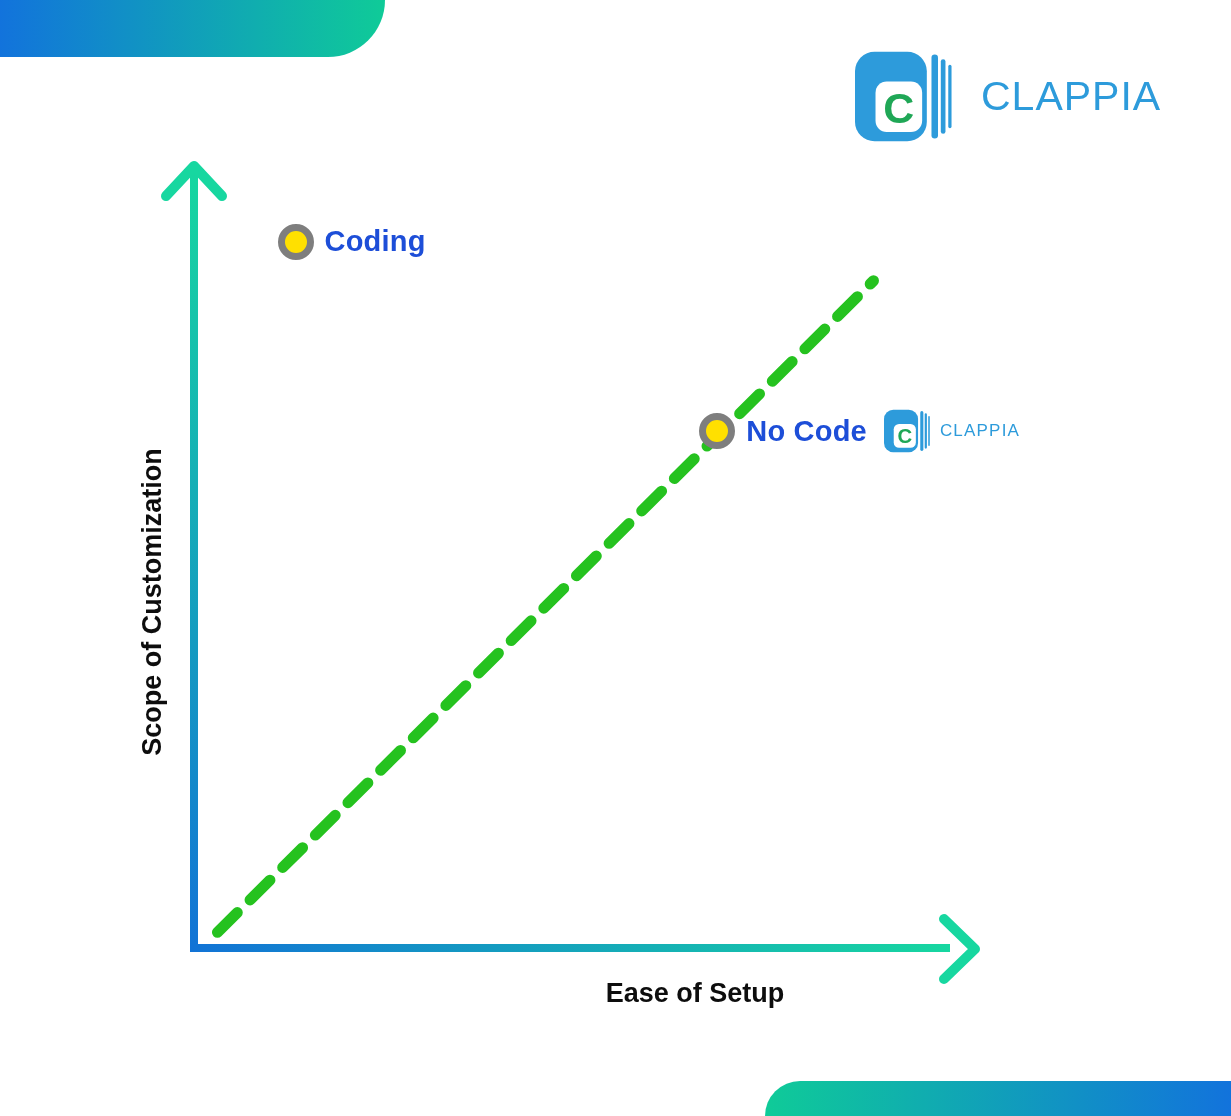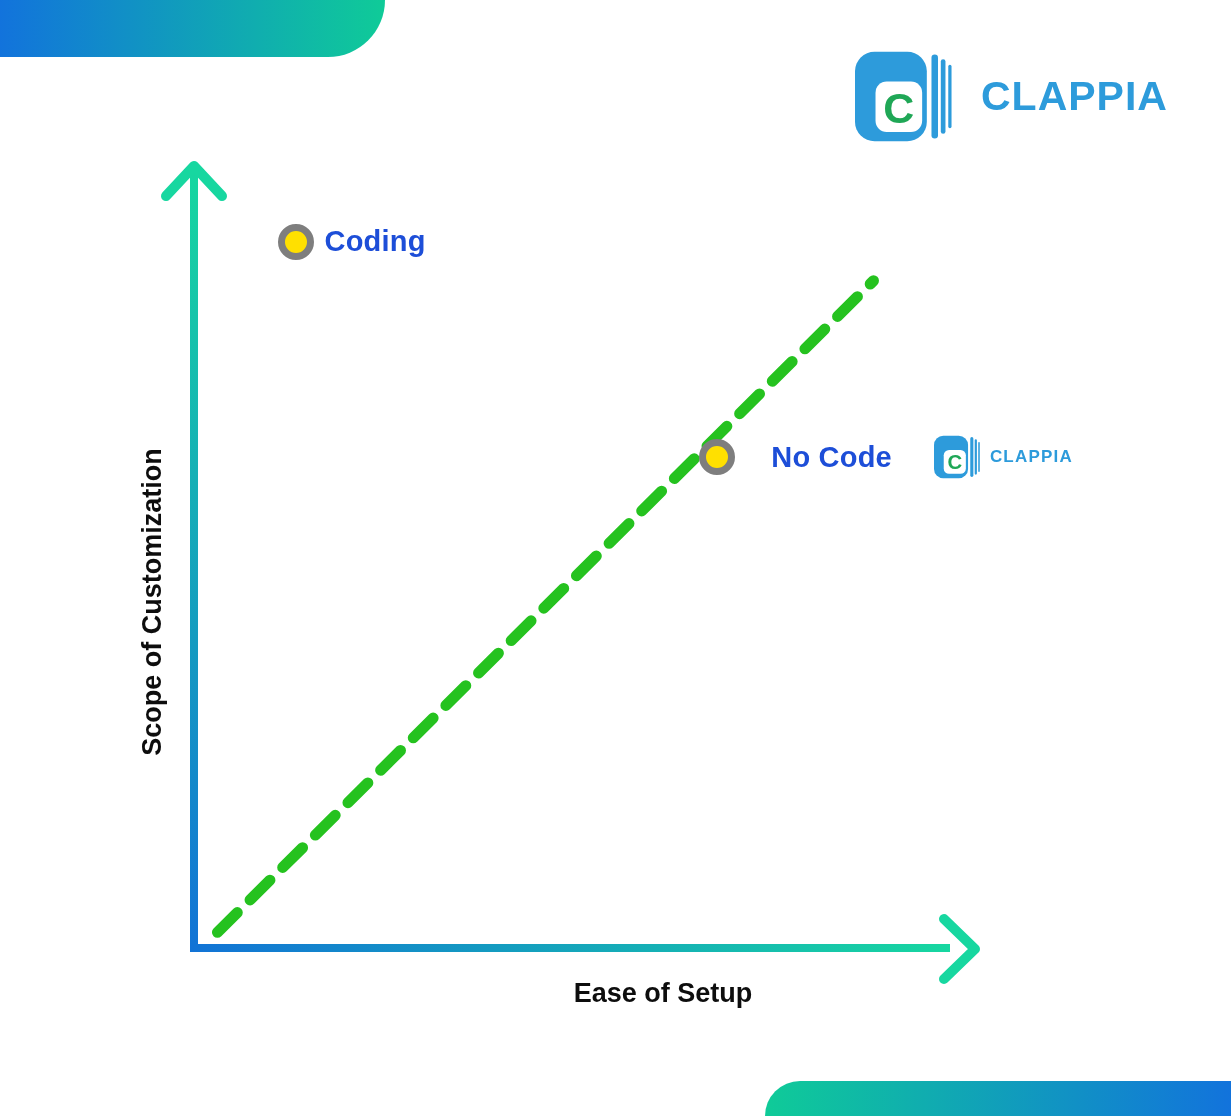--- a/index.html
+++ b/index.html
@@ -22,33 +22,33 @@
     left:765px;top:1081px;width:466px;height:35px;
     background:linear-gradient(90deg,var(--decor-green),var(--decor-blue));
     border-radius:40px 0 0 0;
   }
   
   .brand{display:flex;align-items:center;}
   .brand-lg{position:absolute;left:855px;top:50px;gap:29px;}
   .logo-slot{display:inline-block;line-height:0;}
   .logo-slot-header{width:97px;height:93px;}
   .logo-slot svg{width:100%;height:100%;}
-  .brand-word{color:var(--brand-blue);font-weight:bold;}
+  .brand-word{color:var(--brand-blue);font-weight:normal;}
   .brand-word-lg{font-size:41px;letter-spacing:1px;}
   .brand-sm{gap:10px;margin-left:17px;}
   .brand-sm .logo-slot{width:46px;height:44px;}
   .brand-word-sm{font-size:17px;letter-spacing:1.2px;}
   
   #chart-svg{position:absolute;left:0;top:0;}
   
   .axis-label{
     position:absolute;font-size:27px;font-weight:bold;color:#0d0d0d;white-space:nowrap;
   }
   .ylabel{left:152px;top:602px;transform:translate(-50%,-50%) rotate(-90deg);}
-  .xlabel{left:663px;top:978px;transform:translateX(-50%);}
+  .xlabel{left:695px;top:978px;transform:translateX(-50%);}
   
   #points-layer{position:absolute;left:0;top:0;width:100%;height:100%;pointer-events:none;}
   .point-row{
     position:absolute;display:flex;align-items:center;
     transform:translateY(-50%);white-space:nowrap;
   }
   .marker{
     width:36px;height:36px;border-radius:50%;flex:0 0 auto;
     border:7px solid var(--marker-ring);
     background:var(--marker-fill);
@@ -99,21 +99,21 @@
   </svg>
 
   <div class="axis-label ylabel">Scope of Customization</div>
   <div class="axis-label xlabel">Ease of Setup</div>
 
   <div id="points-layer">
       <div class="point-row" style="left: 277.53px; top: 241.5px;">
         <span class="marker"></span>
         <span class="point-label">Coding</span>
       </div>
-      <div class="point-row" style="left: 699.27px; top: 457px; gap: 25px;">
+      <div class="point-row" style="left: 699.27px; top: 431px;">
         <span class="marker"></span>
         <span class="point-label">No Code</span>
         <span class="brand brand-sm">
           <span class="logo-slot">
   <svg viewBox="0 0 104 96" xmlns="http://www.w3.org/2000/svg">
     <rect x="0" y="0" width="77" height="96" rx="21" fill="var(--brand-blue)"></rect>
     <rect x="82" y="3" width="7" height="90" rx="3.5" fill="var(--brand-blue)"></rect>
     <rect x="92" y="8" width="5" height="80" rx="2.5" fill="var(--brand-blue)"></rect>
     <rect x="100" y="14" width="3.5" height="68" rx="1.75" fill="var(--brand-blue)"></rect>
     <rect x="22" y="32" width="50" height="54" rx="12" fill="#ffffff"></rect>

